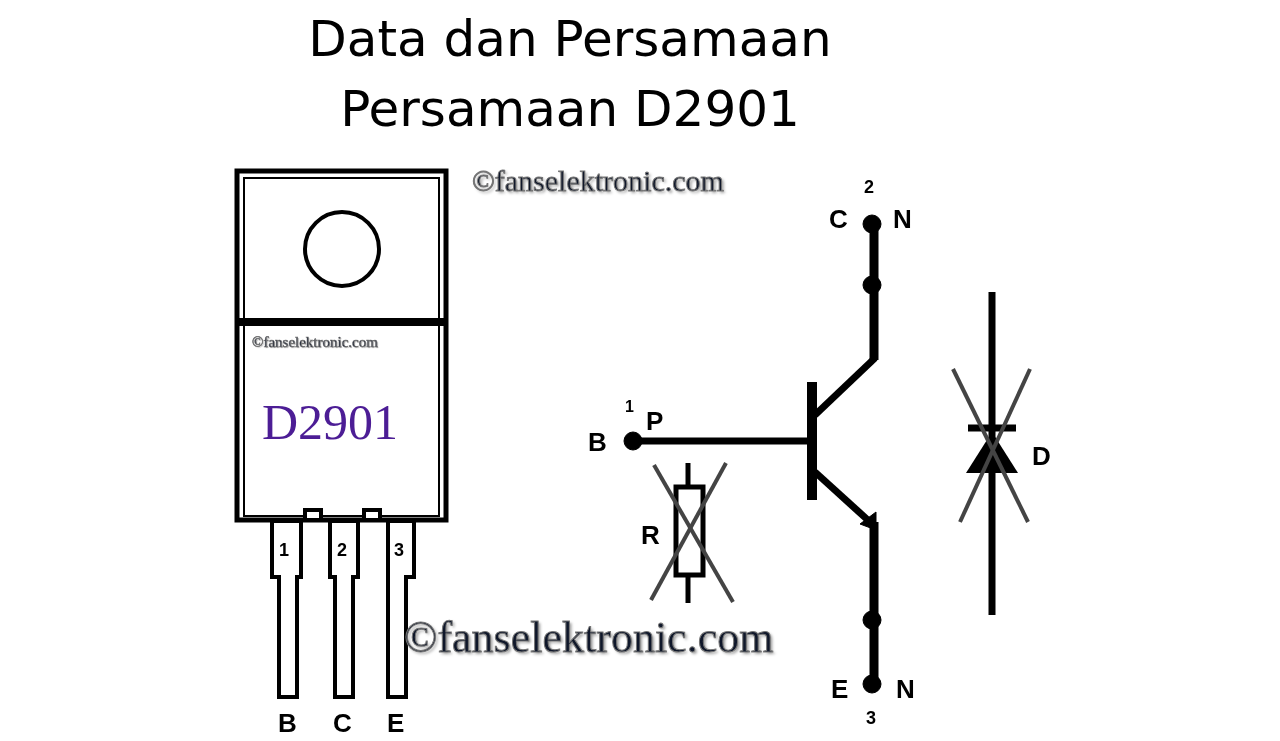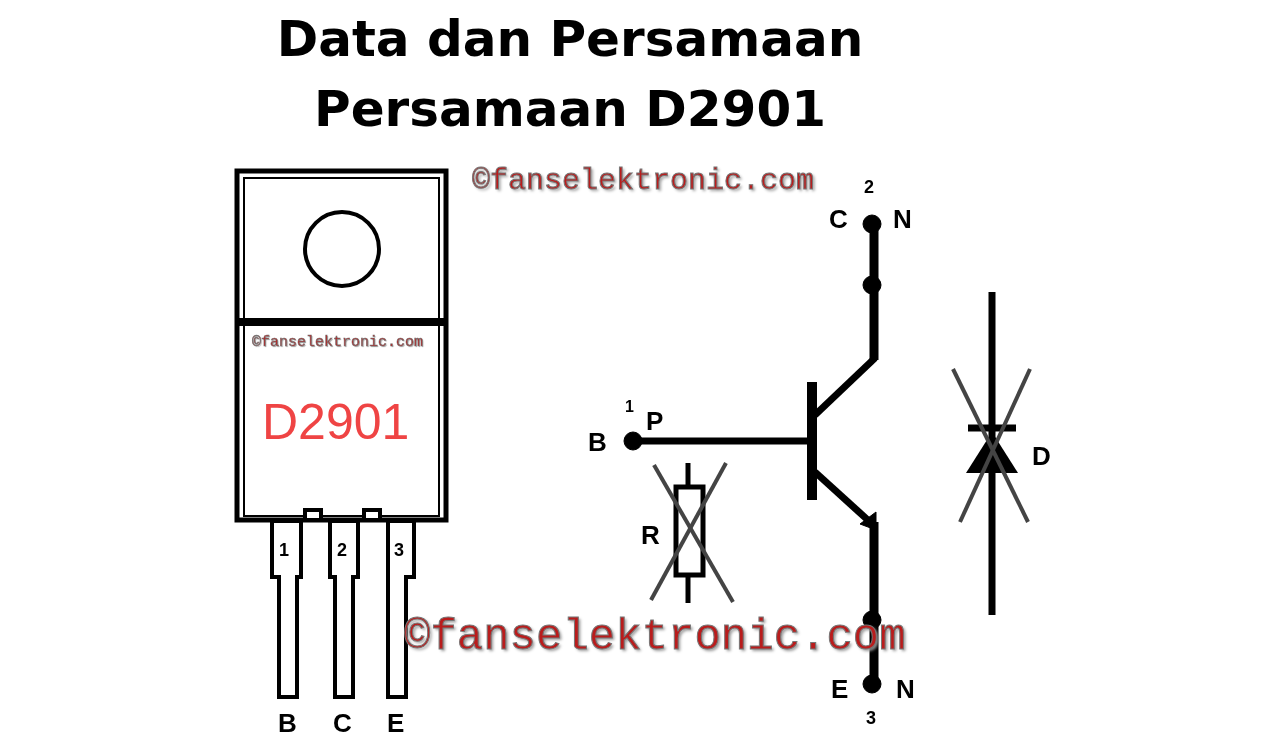--- a/index.html
+++ b/index.html
@@ -1,26 +1,26 @@
 <!DOCTYPE html>
 <html><head>
 <meta charset="utf-8">
 <style>
   html,body{margin:0;padding:0;background:#ffffff;}
   body{width:1280px;height:741px;position:relative;overflow:hidden;font-family:"DejaVu Sans",sans-serif;}
-  .title{position:absolute;left:0;width:1140px;text-align:center;font-family:"DejaVu Sans",sans-serif;font-weight:bold;font-size:50px;color:#000;letter-spacing:0px;}
+  .title{position:absolute;left:0;width:1140px;text-align:center;font-family:"DejaVu Sans",sans-serif;font-weight:normal;font-size:50px;color:#000;letter-spacing:0px;}
   #t1{top:10px;}
   #t2{top:80px;}
   svg{position:absolute;left:0;top:0;}
-  .wm{position:absolute;font-family:Liberation Mono, monospace;color:#b91c1c;-webkit-text-stroke:1px #777;text-shadow:2px 2px 3px #999;white-space:nowrap;}
+  .wm{position:absolute;font-family:Liberation Serif, serif;color:#0f172a;-webkit-text-stroke:1px #777;text-shadow:2px 2px 3px #999;white-space:nowrap;}
   #wm1{left:472px;top:164px;font-size:30px;}
   #wm2{left:252px;top:334px;font-size:15px;-webkit-text-stroke:0.6px #777;text-shadow:1px 1px 1px #999;}
   #wm3{left:404px;top:612px;font-size:44px;}
   .lbl{position:absolute;font-family:"Liberation Sans",sans-serif;font-weight:bold;color:#000;}
-  .pkg{position:absolute;font-family:Liberation Sans, sans-serif;color:#ef4444;font-size:50px;}
+  .pkg{position:absolute;font-family:Liberation Serif, serif;color:#4c1d95;font-size:50px;}
 </style>
 </head>
 <body>
 
 <div class="title" id="t1">Data dan Persamaan</div>
 <div class="title" id="t2">Persamaan D2901</div>
 
 <svg width="1280" height="741" viewBox="0 0 1280 741">
 
   <g>

